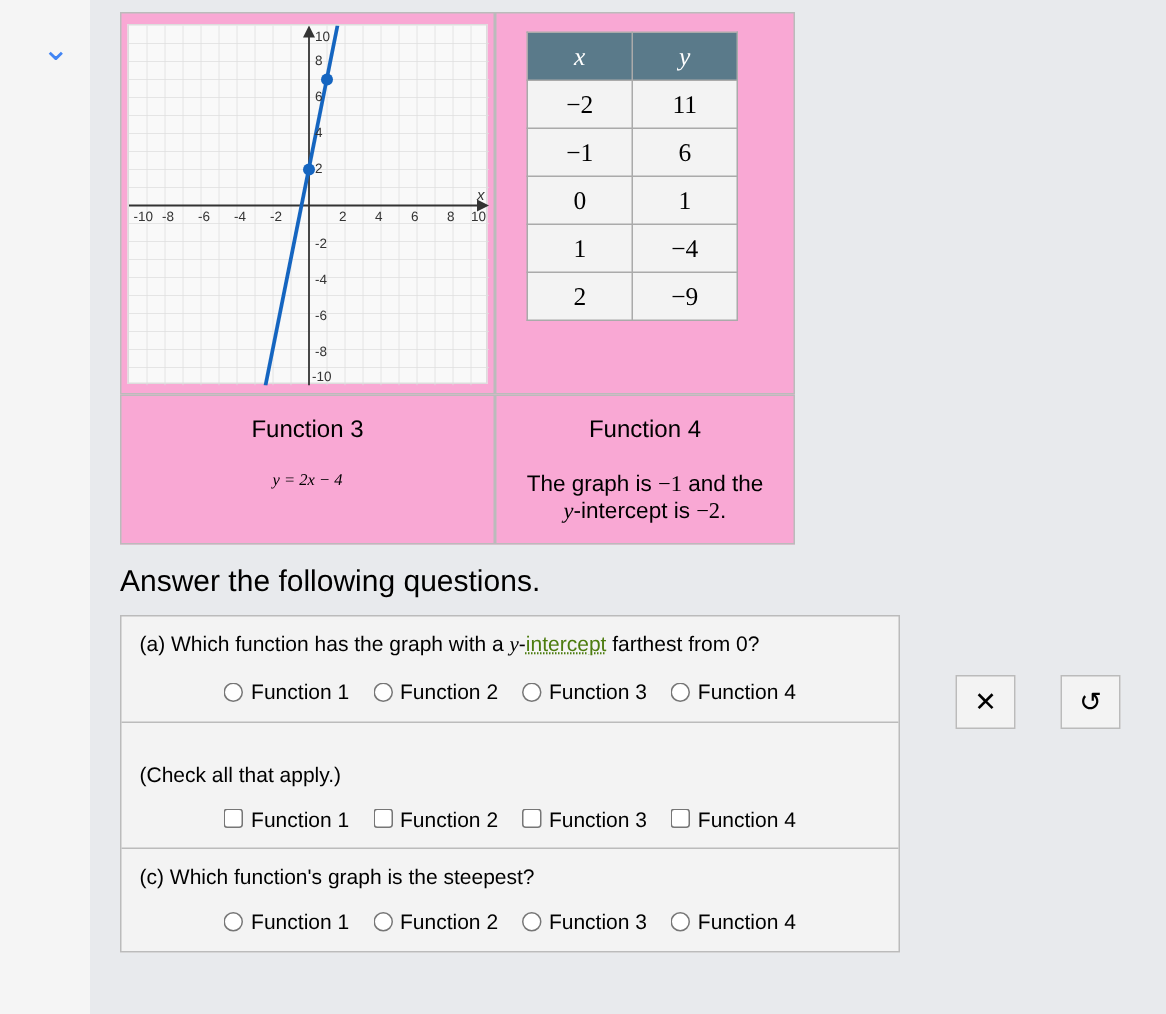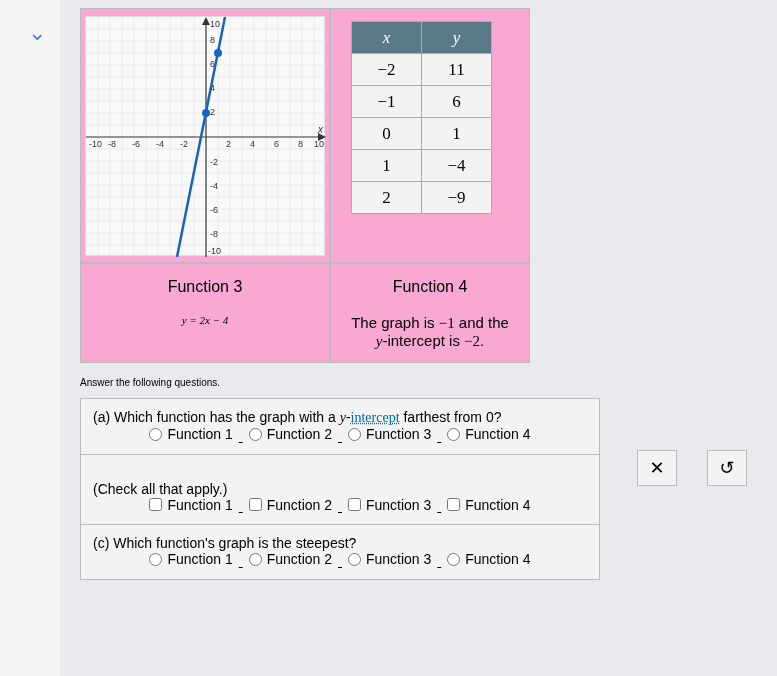--- a/index.html
+++ b/index.html
@@ -67,36 +67,36 @@
     .data-table td {
       width: 70px; height: 32px;
       text-align: center;
       border: 1px solid #aaa;
       background: #f3f3f3;
     }
     
     .func-label { font-size: 16px; margin-bottom: 18px; }
     .equation { font-family: 'Times New Roman', serif; font-size: 11px; font-style: italic; }
     
-    .instr { font-size: 10px; margin: 14px 0 10px 0; }
+    .instr { font-size: 20px; margin: 14px 0 10px 0; }
     
     .questions {
       width: 520px;
       border: 1px solid #bbb;
       background: #f3f3f3;
     }
     .q-row {
       border-bottom: 1px solid #bbb;
       padding: 10px 12px;
       font-size: 14px;
     }
     .q-row:last-child { border-bottom: none; }
-    .opts { margin-top: 0; text-align: center; font-size: 14px; text-decoration: underline; }
+    .opts { margin-top: 14px; text-align: center; font-size: 14px; }
     .opt { margin: 0 6px; display: inline-flex; align-items: center; gap: 5px; }
-    .y-int { color: #0369a1; text-decoration: underline dotted; font-family: Liberation Serif, serif; }
+    .y-int { color: #4d7c0f; text-decoration: underline dotted; }
     
     .actions {
       position: absolute;
       right: 30px; top: 450px;
       display: flex; gap: 30px;
       align-items: center;
     }
     .action-btn {
       width: 40px; height: 36px;
       border: 1px solid #bbb;

